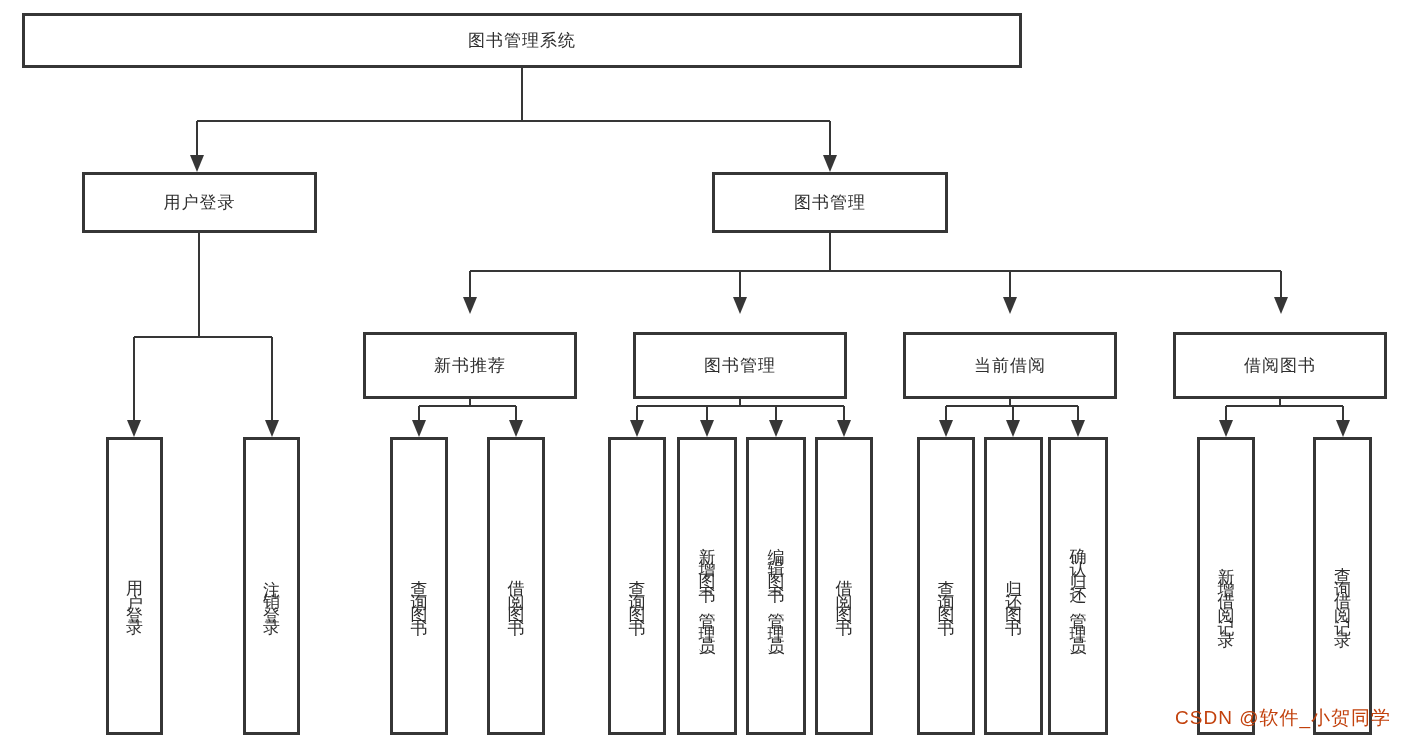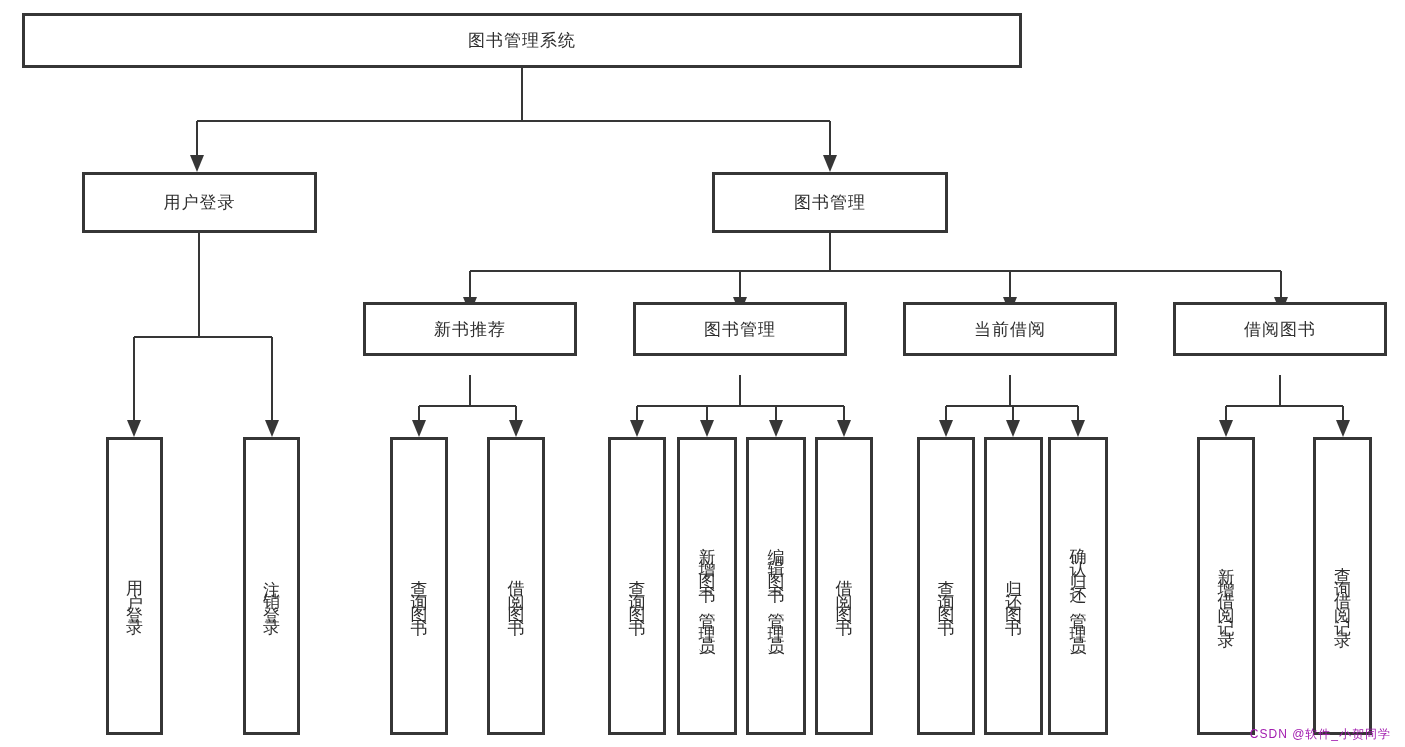--- a/index.html
+++ b/index.html
@@ -35,40 +35,40 @@
   }
   .node.h {
     font-size: 17px;
     letter-spacing: 1px;
   }
   .node.root {
     left: 22px; top: 13px;
     width: 1000px; height: 55px;
   }
   .node.lvl2 { height: 61px; }
-  .node.lvl3 { height: 54px; width: 214px; top: 302px; }
+  .node.lvl3 { height: 67px; width: 214px; top: 332px; }
   .node.leaf {
     top: 437px;
     height: 298px;
   }
   .leaf .vtext {
     writing-mode: vertical-rl;
     text-orientation: mixed;
     font-size: 17px;
     letter-spacing: 13px;
     line-height: 1;
     margin-top: 13px; 
     white-space: nowrap;
   }
   .watermark {
     position: absolute;
     right: 14px;
-    bottom: 4px;
-    font-size: 12px;
-    color: #a21caf;
+    bottom: 16px;
+    font-size: 19px;
+    color: #c2410c;
     letter-spacing: 1px;
     z-index: 3;
     pointer-events: none;
   }
 </style>
 </head>
 <body>
 
 <div id="canvas">
 

